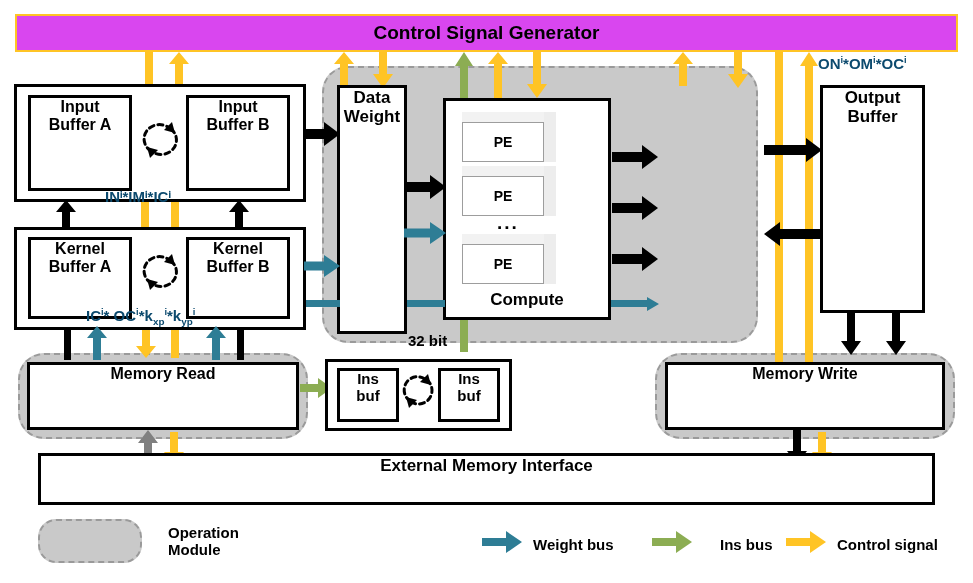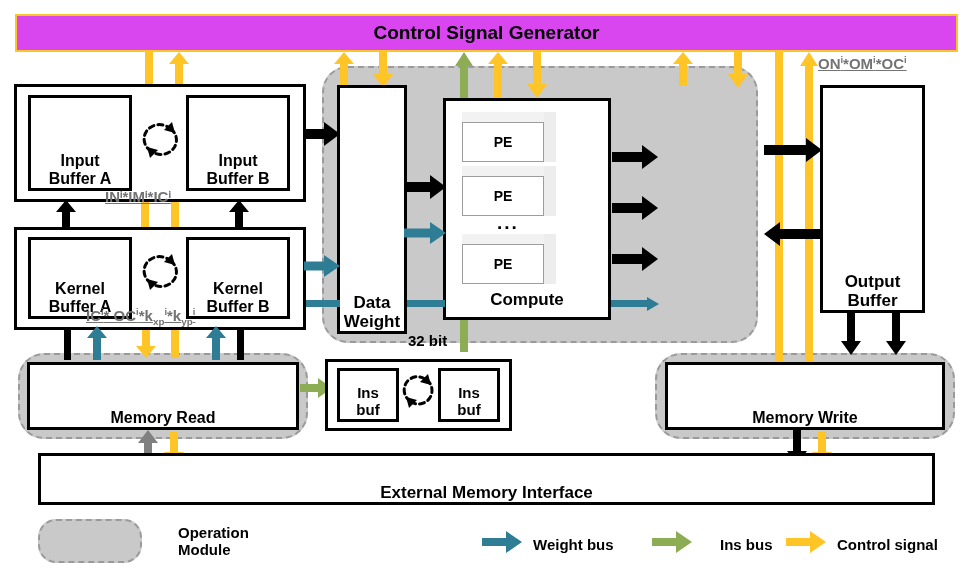--- a/index.html
+++ b/index.html
@@ -1,27 +1,27 @@
 <!DOCTYPE html>
 <html><head>
 <meta charset="utf-8">
 <style>
   html,body{margin:0;padding:0;background:#ffffff;}
   body{width:973px;height:583px;font-family:"Liberation Sans", sans-serif;}
   #stage{position:relative;width:973px;height:583px;overflow:hidden;background:#fff;}
 
   
   .box{position:absolute;box-sizing:border-box;background:#fff;border:3px solid #000;
-       display:flex;align-items:flex-end;justify-content:center;text-align:center;
+       display:flex;align-items:flex-start;justify-content:center;text-align:center;
        font-weight:bold;color:#000;line-height:1.12;}
   .group{position:absolute;box-sizing:border-box;background:#fff;border:3px solid #000;}
   .opmod{position:absolute;box-sizing:border-box;background:#c9c9c9;
          border:2px dashed #9a9a9a;border-radius:26px;}
   .txt{position:absolute;font-weight:bold;color:#000;white-space:nowrap;}
-  .redlbl{position:absolute;font-weight:bold;color:#737373;white-space:nowrap;letter-spacing:0px;text-decoration:underline;}
+  .redlbl{position:absolute;font-weight:bold;color:#0c4a6e;white-space:nowrap;letter-spacing:0px;}
   .redlbl sub{font-size:.66em;}
   .redlbl sup{font-size:.62em;}
 
   
   .vline{position:absolute;background:#FFC425;}
   .arw{position:absolute;}
   .arw svg{display:block;overflow:visible;}
 
   
   #csg{position:absolute;left:15px;top:14px;width:943px;height:38px;background:#d946ef;
@@ -353,21 +353,21 @@
       </svg>
   </div>
 
   <div class="box" style="left:38px;top:453px;width:897px;height:52px;font-size:17px;">
     <span>External Memory Interface</span>
   </div>
 
   <div id="legend">
     <div class="lg-item" style="left:38px;top:14px;">
       <span class="lg-swatch"></span>
-      <span class="lg-txt" style="margin-left:36px;white-space:pre-line;">Operation
+      <span class="lg-txt" style="margin-left:26px;white-space:pre-line;">Operation
 Module</span>
     </div>
 
 
     <div class="lg-item" style="left:482px;top:26px;">
       <span>
         <svg width="40" height="22" viewBox="0 0 40 22">
             <polygon points="40,11 24,22 24,15 0,15 0,7 24,7 24,0" fill="#2E7D95"></polygon>
           </svg>
       </span>

